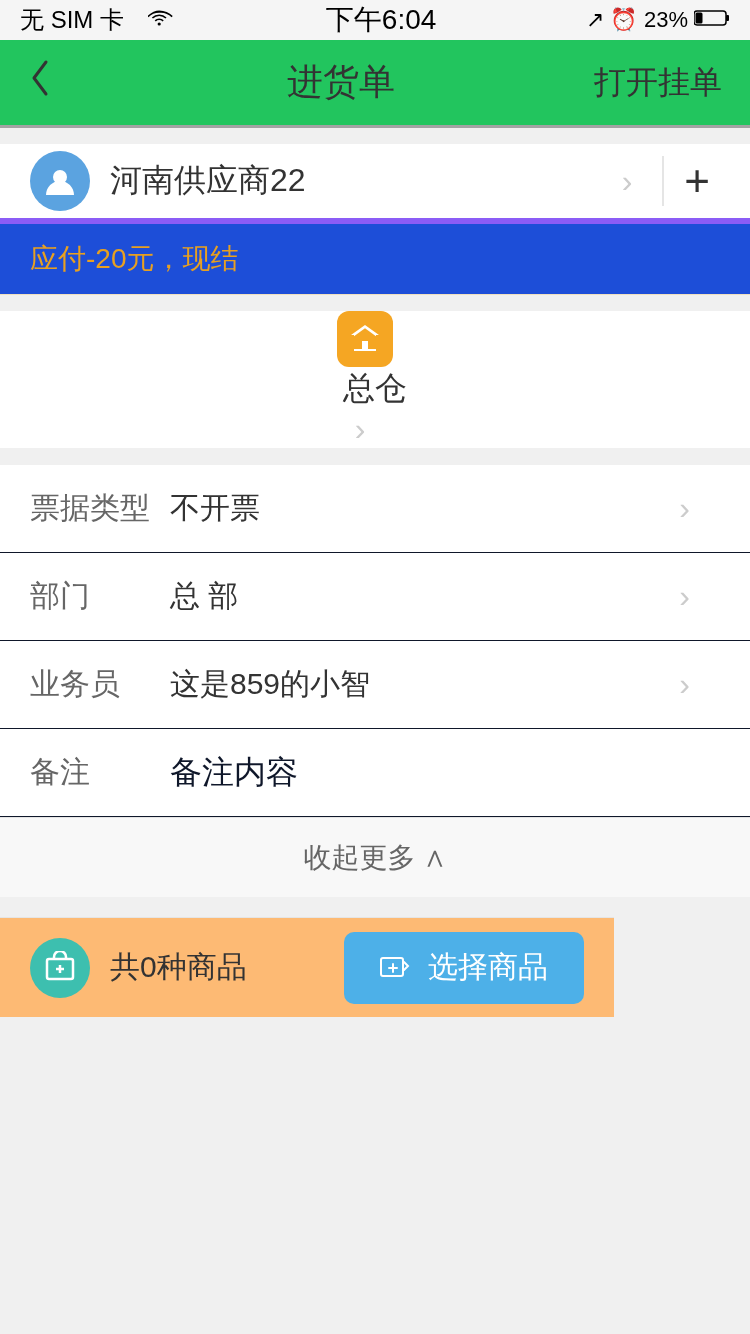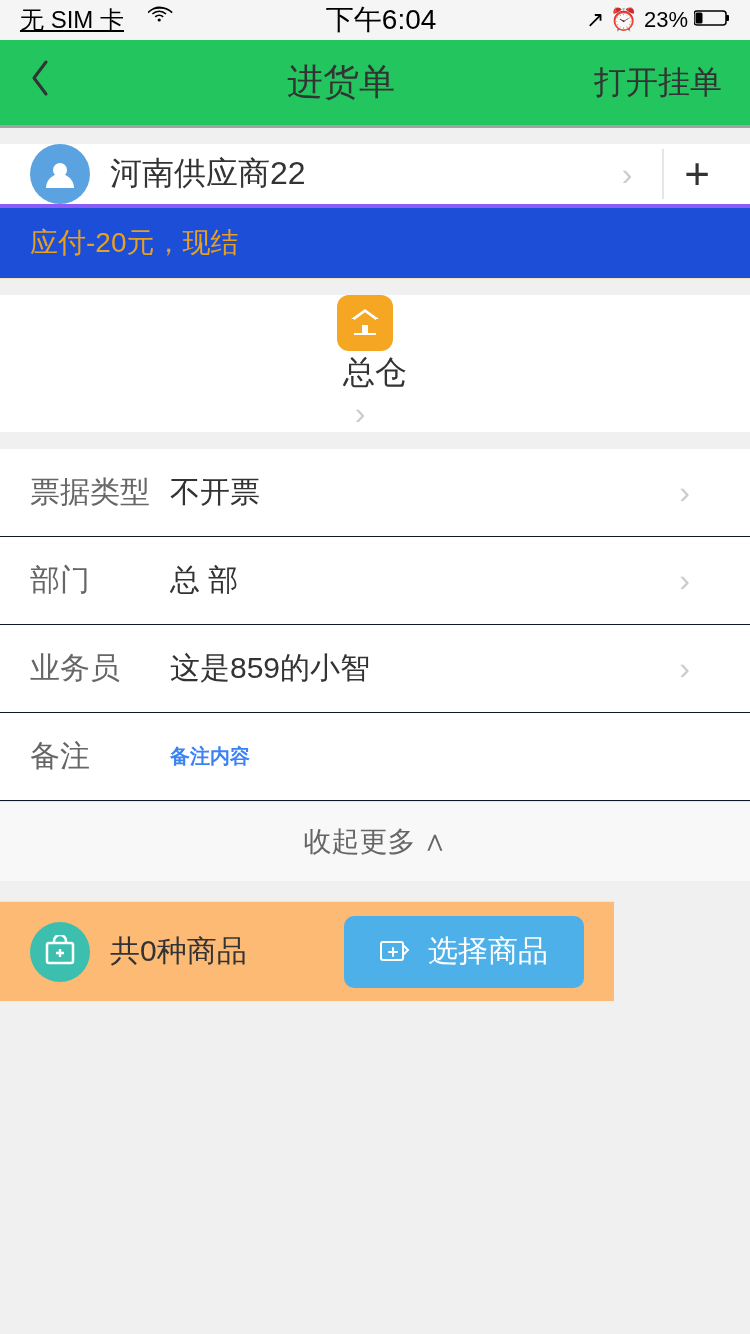--- a/index.html
+++ b/index.html
@@ -17,21 +17,21 @@
       width: 750px;
       height: 40px;
       background: #f5f5f5;
       display: flex;
       align-items: center;
       justify-content: space-between;
       padding: 0 20px;
       font-size: 24px;
       color: #000;
     }
-    .status-left { display: flex; align-items: flex-start; gap: 24px; text-decoration: underline; }
+    .status-left { display: flex; align-items: flex-end; gap: 24px; }
     .status-center { font-size: 28px; font-weight: 500; }
     .status-right { display: flex; align-items: center; gap: 6px; font-size: 22px; }
 
     
     .nav-bar {
       width: 750px;
       height: 88px;
       background: #22c55e;
       display: flex;
       align-items: center;
@@ -60,26 +60,26 @@
     
     .divider-gray {
       width: 750px;
       height: 16px;
       background: #f0f0f0;
     }
 
     
     .supplier-row {
       width: 750px;
-      height: 64px;
+      height: 80px;
       background: #fff;
       display: flex;
       align-items: center;
       padding: 0 30px;
-      border-bottom: 4px solid #8b5cf6;
+      border-bottom: 6px solid #8b5cf6;
       justify-content: flex-end;
     }
     .supplier-avatar {
       width: 60px;
       height: 60px;
       border-radius: 50%;
       background: #5ba3e0;
       display: flex;
       align-items: center;
       justify-content: center;
@@ -162,23 +162,22 @@
       color: #666;
       flex-shrink: 0;
     }
     .field-value {
       flex: 1;
       font-size: 30px;
       color: #333;
     }
     .field-placeholder {
       flex: 1;
-      font-size: 20px;
-      color: #3b82f6;
-      font-weight: bold;
+      font-size: 32px;
+      color: #0f172a;
     }
 
     
     .collapse-row {
       width: 750px;
       height: 80px;
       background: #f8f8f8;
       display: flex;
       align-items: center;
       justify-content: center;

